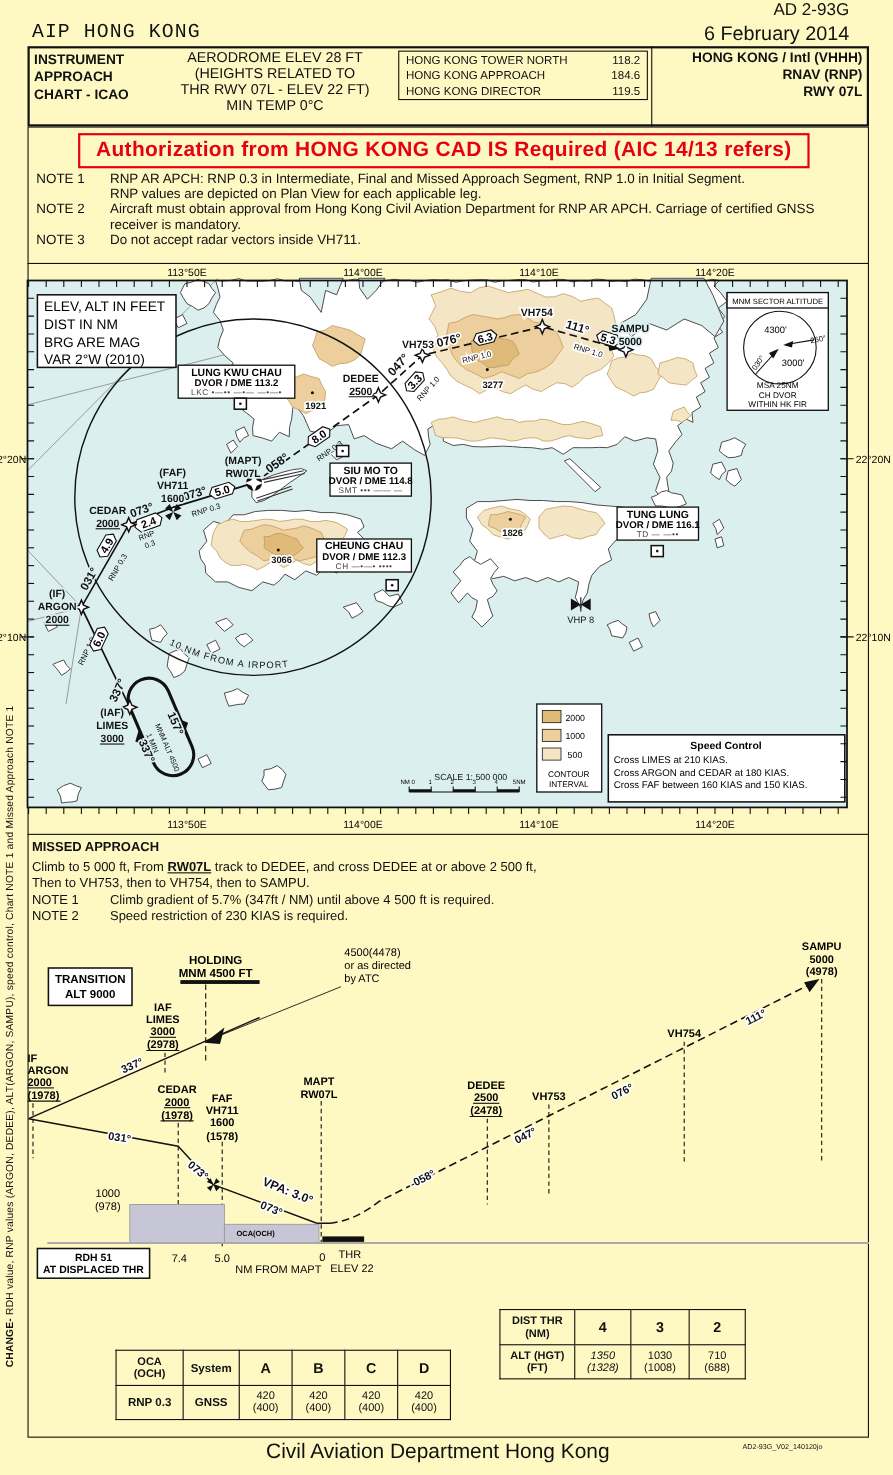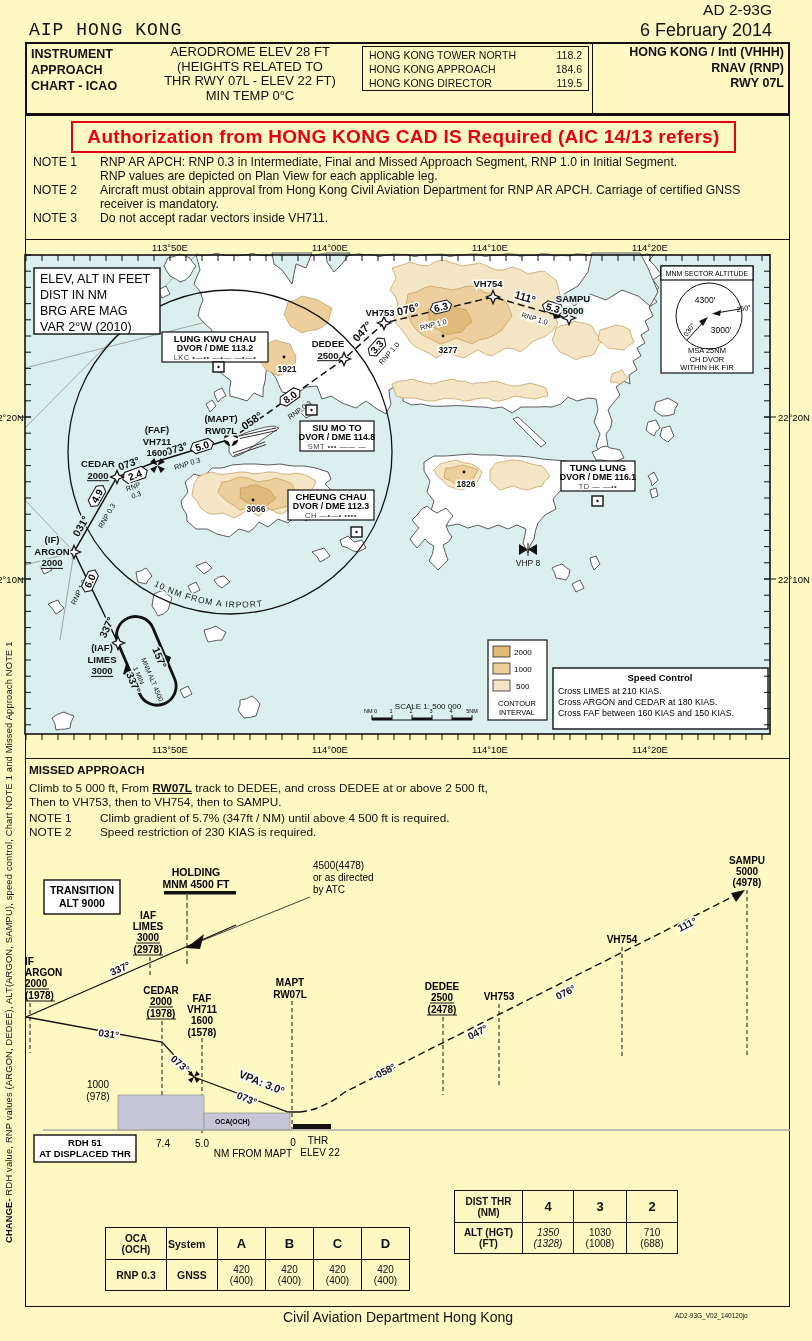--- a/index.html
+++ b/index.html
@@ -756,21 +756,21 @@
 
 <text x="318" y="1144" font-size="10" text-anchor="middle">THR</text>
 <text x="320" y="1156" font-size="10" text-anchor="middle">ELEV 22</text>
 </g>
 </svg>
 
 <table class="abs" style="left:105px;top:1227px;border-collapse:collapse;table-layout:fixed;width:304px;padding-left:17px;" cellspacing="0">
 <tbody>
         <tr style="height:32px;">
 <td style="border:1.5px solid #111;width:61px;text-align:center;font-weight:bold;font-size:10px;line-height:11px;">OCA<br>(OCH)</td>
-<td style="border:1.5px solid #111;width:51px;font-weight:bold;font-size:10.5px;">System</td>
+<td style="border:1.5px solid #111;width:51px;text-align:center;font-weight:bold;font-size:10.5px;">System</td>
 <td style="border:1.5px solid #111;width:48px;text-align:center;font-weight:bold;font-size:13px;">A</td>
 <td style="border:1.5px solid #111;width:48px;text-align:center;font-weight:bold;font-size:13px;">B</td>
 <td style="border:1.5px solid #111;width:48px;text-align:center;font-weight:bold;font-size:13px;">C</td>
 <td style="border:1.5px solid #111;width:48px;text-align:center;font-weight:bold;font-size:13px;">D</td>
 </tr>
 <tr style="height:31px;">
 <td style="border:1.5px solid #111;text-align:center;font-weight:bold;font-size:10.5px;">RNP 0.3</td>
 <td style="border:1.5px solid #111;text-align:center;font-weight:bold;font-size:10.5px;">GNSS</td>
 <td style="border:1.5px solid #111;text-align:center;font-size:10px;line-height:11px;">420<br>(400)</td>
 <td style="border:1.5px solid #111;text-align:center;font-size:10px;line-height:11px;">420<br>(400)</td>
@@ -790,19 +790,19 @@
 </tr>
 <tr style="height:31px;">
 <td style="border:1.5px solid #111;text-align:center;font-weight:bold;font-size:10px;line-height:11px;">ALT (HGT)<br>(FT)</td>
 <td style="border:1.5px solid #111;text-align:center;font-size:10px;line-height:11px;font-style:italic;">1350<br>(1328)</td>
 <td style="border:1.5px solid #111;text-align:center;font-size:10px;line-height:11px;">1030<br>(1008)</td>
 <td style="border:1.5px solid #111;text-align:center;font-size:10px;line-height:11px;">710<br>(688)</td>
 </tr>
 </tbody>
     </table>
 
-<div class="abs" style="left:198px;top:1309px;width:400px;font-size:14px;text-align:center;">Civil Aviation Department Hong Kong</div>
+<div class="abs" style="left:198px;top:1309px;width:400px;font-size:19px;text-align:center;">Civil Aviation Department Hong Kong</div>
 
 <div class="abs" style="left:675px;top:1312px;font-size:6.5px;">AD2-93G_V02_140120jo</div>
 
 <div class="abs" style="left:-406px;top:823px;width:830px;font-size:9.3px;letter-spacing:0.2px;text-align:left;transform:rotate(-90deg);transform-origin:center;"><span class="b">CHANGE-</span> RDH value, RNP values (ARGON, DEDEE), ALT(ARGON, SAMPU), speed control, Chart NOTE 1 and Missed Approach NOTE 1</div>
 
 </div>
 
 </body></html>

